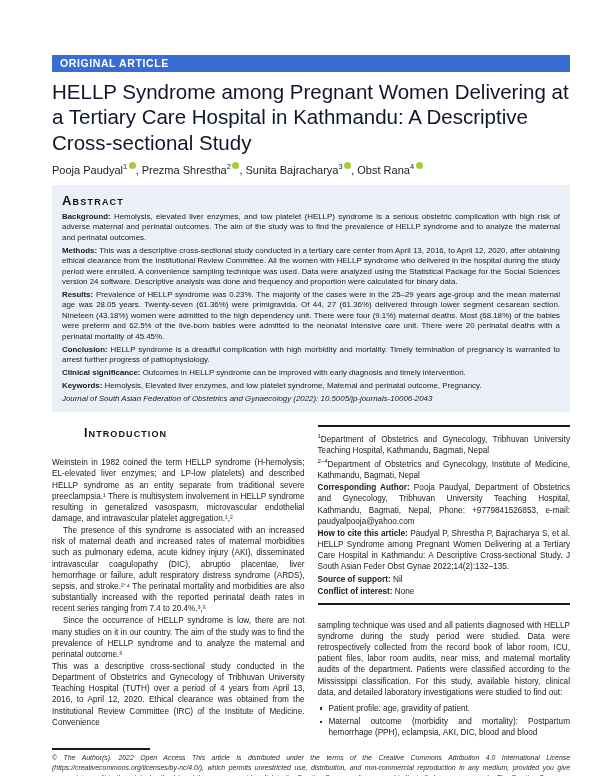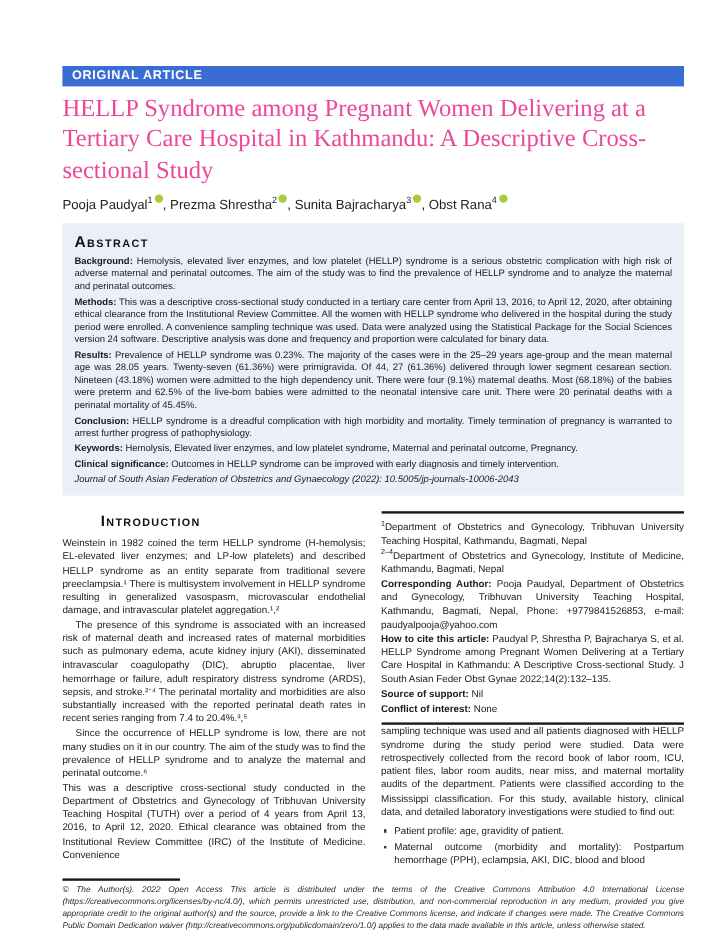--- a/index.html
+++ b/index.html
@@ -7,22 +7,22 @@
   body { font-family:"Liberation Sans", sans-serif; color:#1a1a1a; }
   .page { width:600px; height:776px; padding:55px 30px 0 52px;border-radius:28px; }
 
   .banner {
     background:var(--banner-blue,#3a6dd3);
     color:#ffffff; font-weight:bold; font-size:10.5px; letter-spacing:0.6px;
     padding:3px 8px 3px 8px; line-height:11px;
   }
 
   .title {
-    font-family:Liberation Serif, serif; font-weight:normal;
-    font-size:20.5px; line-height:1.24; color:#ec4899;
+    font-family:Liberation Sans, sans-serif; font-weight:normal;
+    font-size:20.5px; line-height:1.24; color:#0f172a;
     margin-top:7px;
   }
 
   .authors { font-size:11px; margin-top:7px; color:#222; }
   .author sup { font-size:7.5px; }
   .orcid {
     display:inline-block; width:7px; height:7px; border-radius:50%;
     background:var(--orcid-green,#a6ce39); margin-left:1.5px; vertical-align:super;
   }
 
@@ -40,21 +40,21 @@
   .journal-line { font-style:italic; }
 
   .columns { display:flex; gap:13px; margin-top:13px; }
   .col { width:50%; font-size:8.2px; line-height:1.36; text-align:justify; }
 
   .col h2 {
     font-variant:small-caps; font-size:12.5px; letter-spacing:1.1px;
     margin:0 0 4px 0; color:#111;padding-left:32px;
   }
   .col h2.second { margin-top:11px; }
-  .col p { margin-top:0; }
+  .col p { margin-top:15px; }
   .col p.indent { text-indent:11px; }
   .col p + p { margin-top:1px; }
 
   .info-box {
     border-top:2px solid var(--rule-black,#1a1a1a);
     border-bottom:2px solid var(--rule-black,#1a1a1a);
     padding:5px 0 6px 0;
   }
   .info-box p { margin-top:4px; text-align:justify; }
   .info-box p:first-child { margin-top:0; }
@@ -90,22 +90,22 @@
     <span class="author"><span>Sunita Bajracharya</span><sup>3</sup><span class="orcid"></span><span>, </span></span>
     <span class="author"><span>Obst Rana</span><sup>4</sup><span class="orcid"></span><span></span></span>
   </div>
 
   <div class="abstract-box">
     <h2>Abstract</h2>
     <p><span class="lbl">Background:</span><span> Hemolysis, elevated liver enzymes, and low platelet (HELLP) syndrome is a serious obstetric complication with high risk of adverse maternal and perinatal outcomes. The aim of the study was to find the prevalence of HELLP syndrome and to analyze the maternal and perinatal outcomes.</span></p>
     <p><span class="lbl">Methods:</span><span> This was a descriptive cross-sectional study conducted in a tertiary care center from April 13, 2016, to April 12, 2020, after obtaining ethical clearance from the Institutional Review Committee. All the women with HELLP syndrome who delivered in the hospital during the study period were enrolled. A convenience sampling technique was used. Data were analyzed using the Statistical Package for the Social Sciences version 24 software. Descriptive analysis was done and frequency and proportion were calculated for binary data.</span></p>
     <p><span class="lbl">Results:</span><span> Prevalence of HELLP syndrome was 0.23%. The majority of the cases were in the 25–29 years age-group and the mean maternal age was 28.05 years. Twenty-seven (61.36%) were primigravida. Of 44, 27 (61.36%) delivered through lower segment cesarean section. Nineteen (43.18%) women were admitted to the high dependency unit. There were four (9.1%) maternal deaths. Most (68.18%) of the babies were preterm and 62.5% of the live-born babies were admitted to the neonatal intensive care unit. There were 20 perinatal deaths with a perinatal mortality of 45.45%.</span></p>
     <p><span class="lbl">Conclusion:</span><span> HELLP syndrome is a dreadful complication with high morbidity and mortality. Timely termination of pregnancy is warranted to arrest further progress of pathophysiology.</span></p>
+    <p><span class="lbl">Clinical significance:</span><span> Outcomes in HELLP syndrome can be improved with early diagnosis and timely intervention.</span></p>
     <p><span class="lbl">Keywords:</span><span> Hemolysis, Elevated liver enzymes, and low platelet syndrome, Maternal and perinatal outcome, Pregnancy.</span></p>
-    <p><span class="lbl">Clinical significance:</span><span> Outcomes in HELLP syndrome can be improved with early diagnosis and timely intervention.</span></p>
     <p class="journal-line">Journal of South Asian Federation of Obstetrics and Gynaecology (2022): 10.5005/jp-journals-10006-2043</p>
   </div>
 
   <div class="columns">
 
     <div class="col">
       <h2>Introduction</h2>
       <p>Weinstein in 1982 coined the term HELLP syndrome (H-hemolysis; EL-elevated liver enzymes; and LP-low platelets) and described HELLP syndrome as an entity separate from traditional severe preeclampsia.¹ There is multisystem involvement in HELLP syndrome resulting in generalized vasospasm, microvascular endothelial damage, and intravascular platelet aggregation.¹,²</p>
       <p class="indent">The presence of this syndrome is associated with an increased risk of maternal death and increased rates of maternal morbidities such as pulmonary edema, acute kidney injury (AKI), disseminated intravascular coagulopathy (DIC), abruptio placentae, liver hemorrhage or failure, adult respiratory distress syndrome (ARDS), sepsis, and stroke.²⁻⁴ The perinatal mortality and morbidities are also substantially increased with the reported perinatal death rates in recent series ranging from 7.4 to 20.4%.³,⁵</p>
       <p class="indent">Since the occurrence of HELLP syndrome is low, there are not many studies on it in our country. The aim of the study was to find the prevalence of HELLP syndrome and to analyze the maternal and perinatal outcome.⁶</p>

